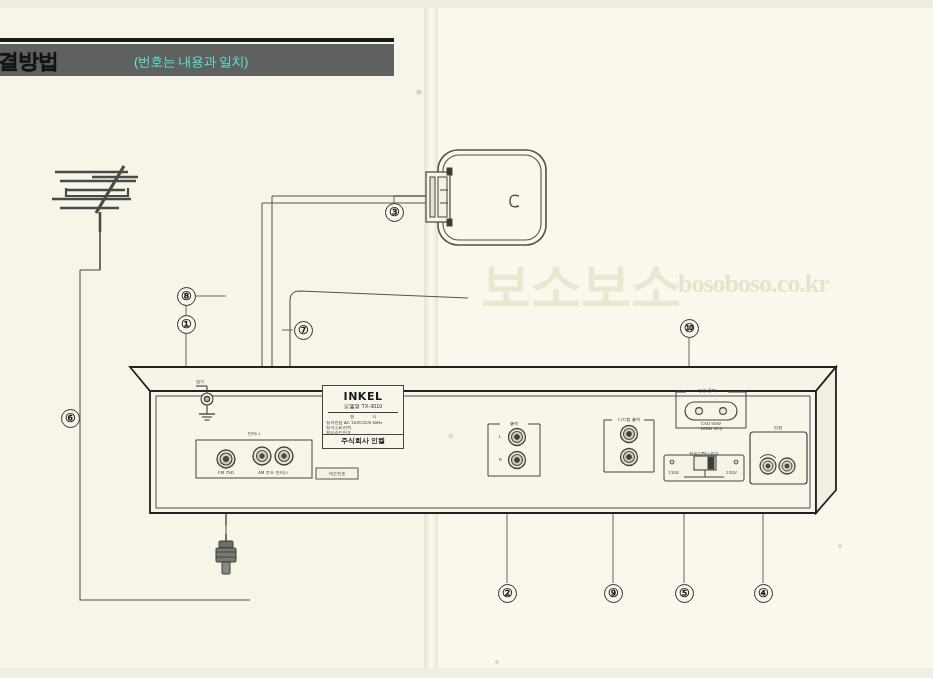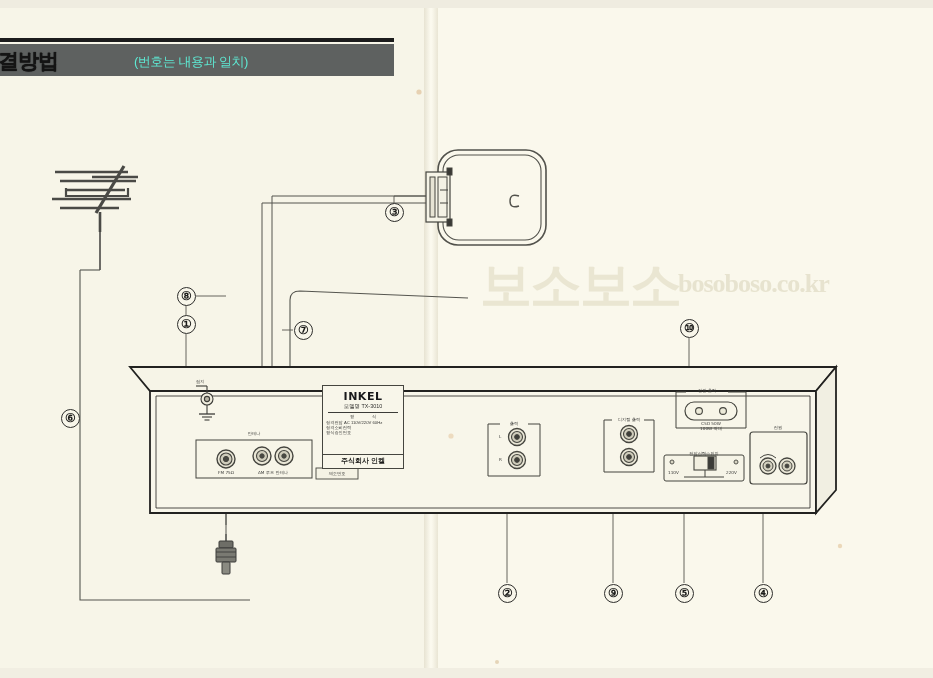--- a/index.html
+++ b/index.html
@@ -65,21 +65,21 @@
   
   .lbl{
     position:absolute;font-size:4.2px;color:#3b3b39;white-space:nowrap;
     letter-spacing:0px;font-family:"DejaVu Sans", sans-serif;
     transform-origin:left top;
   }
   .lbl.c{transform:translateX(-50%);}
 
   
   #plate{
-    position:absolute;left:322px;top:385px;width:82px;height:84px;
+    position:absolute;left:322px;top:385px;width:82px;height:64px;
     border:1px solid #45453f;background:#f8f6ea;box-sizing:border-box;
   }
   #plate .brand{
     position:absolute;left:0;right:0;top:4px;text-align:center;
     font-size:11px;font-weight:bold;letter-spacing:0.5px;color:#18181a;
     font-family:"DejaVu Sans", sans-serif;
   }
   #plate .model{
     position:absolute;left:0;right:0;top:17px;text-align:center;
     font-size:5.4px;color:#2f2f2d;

